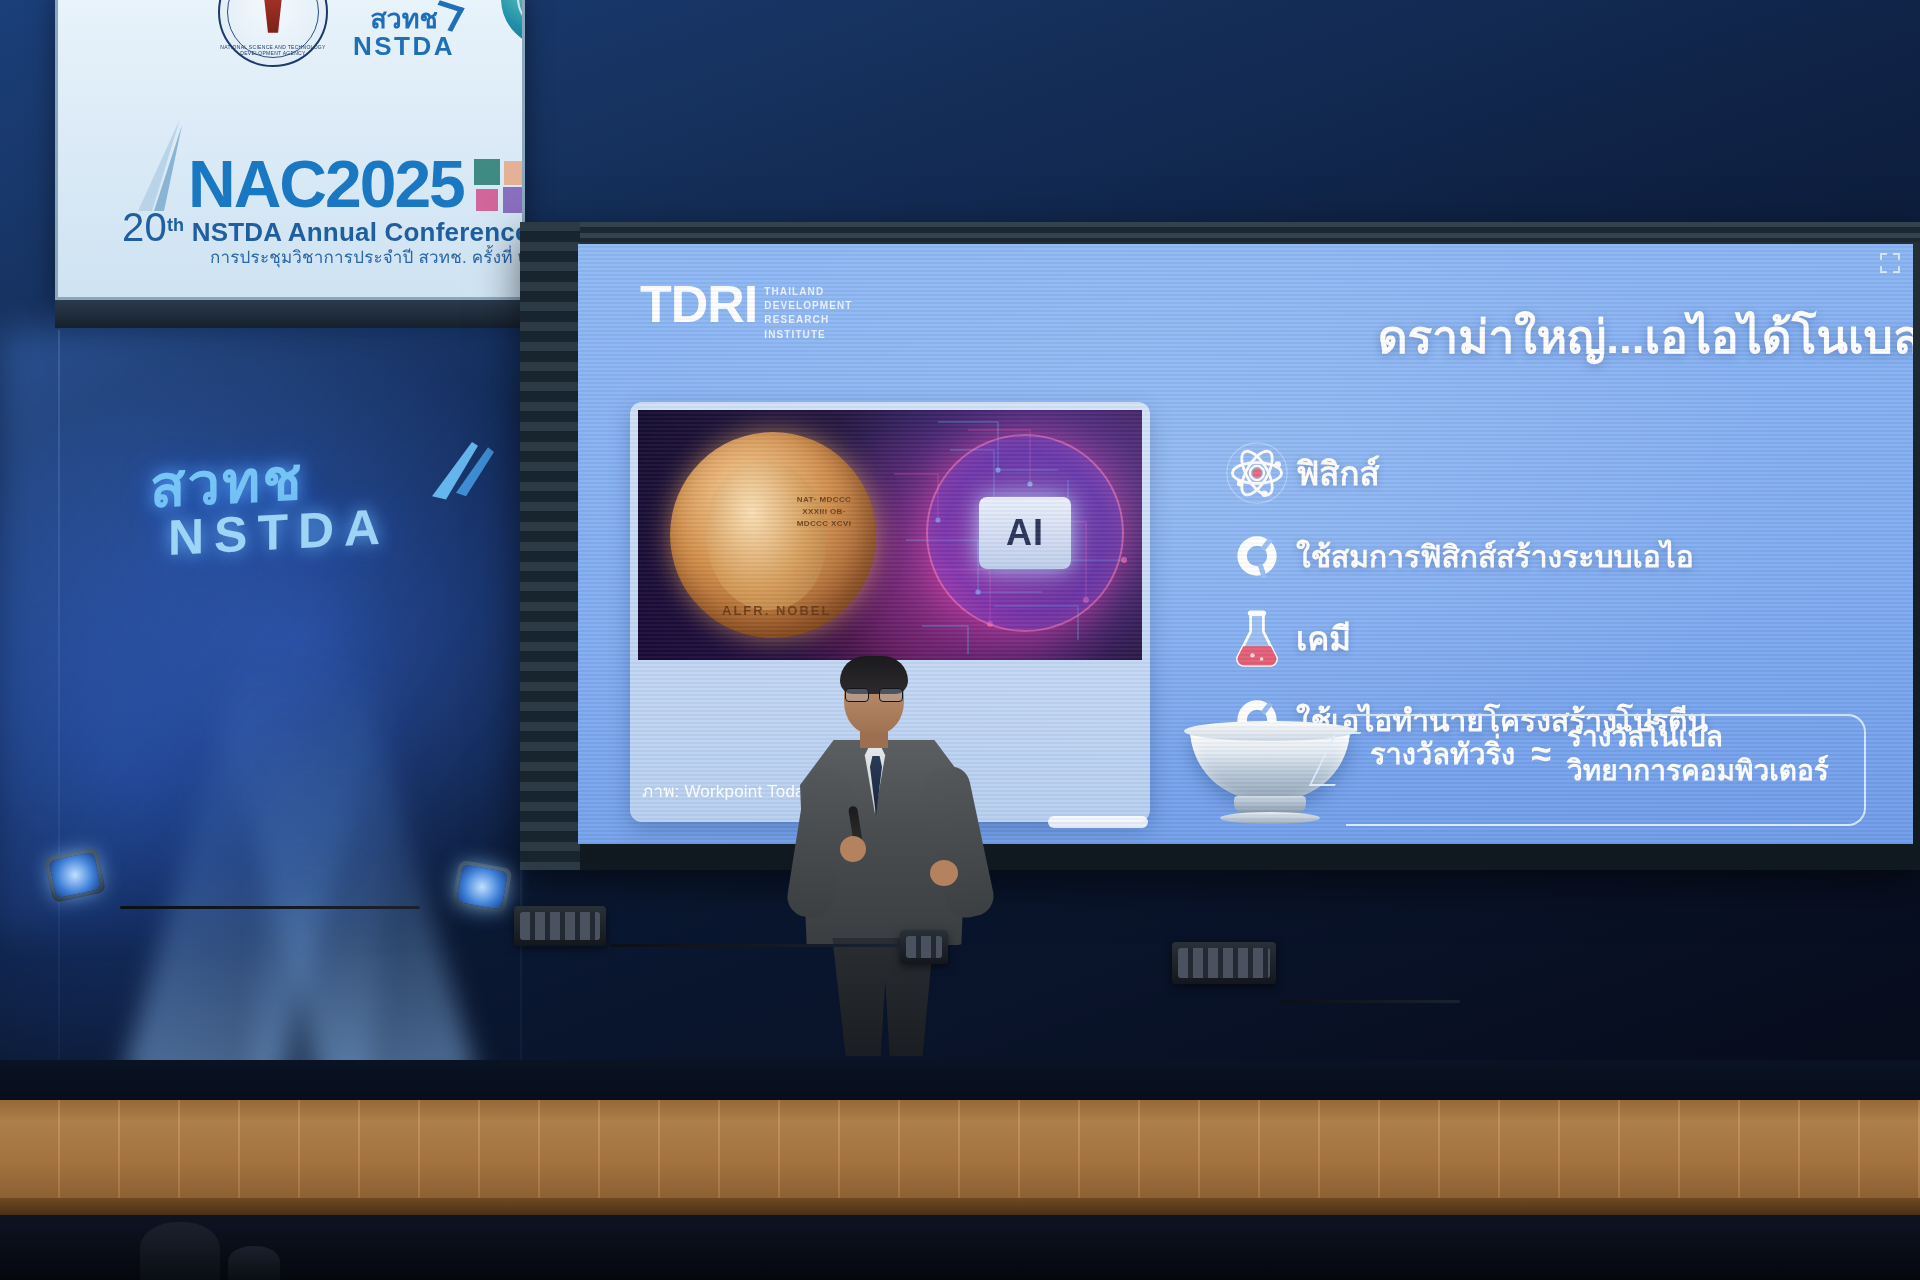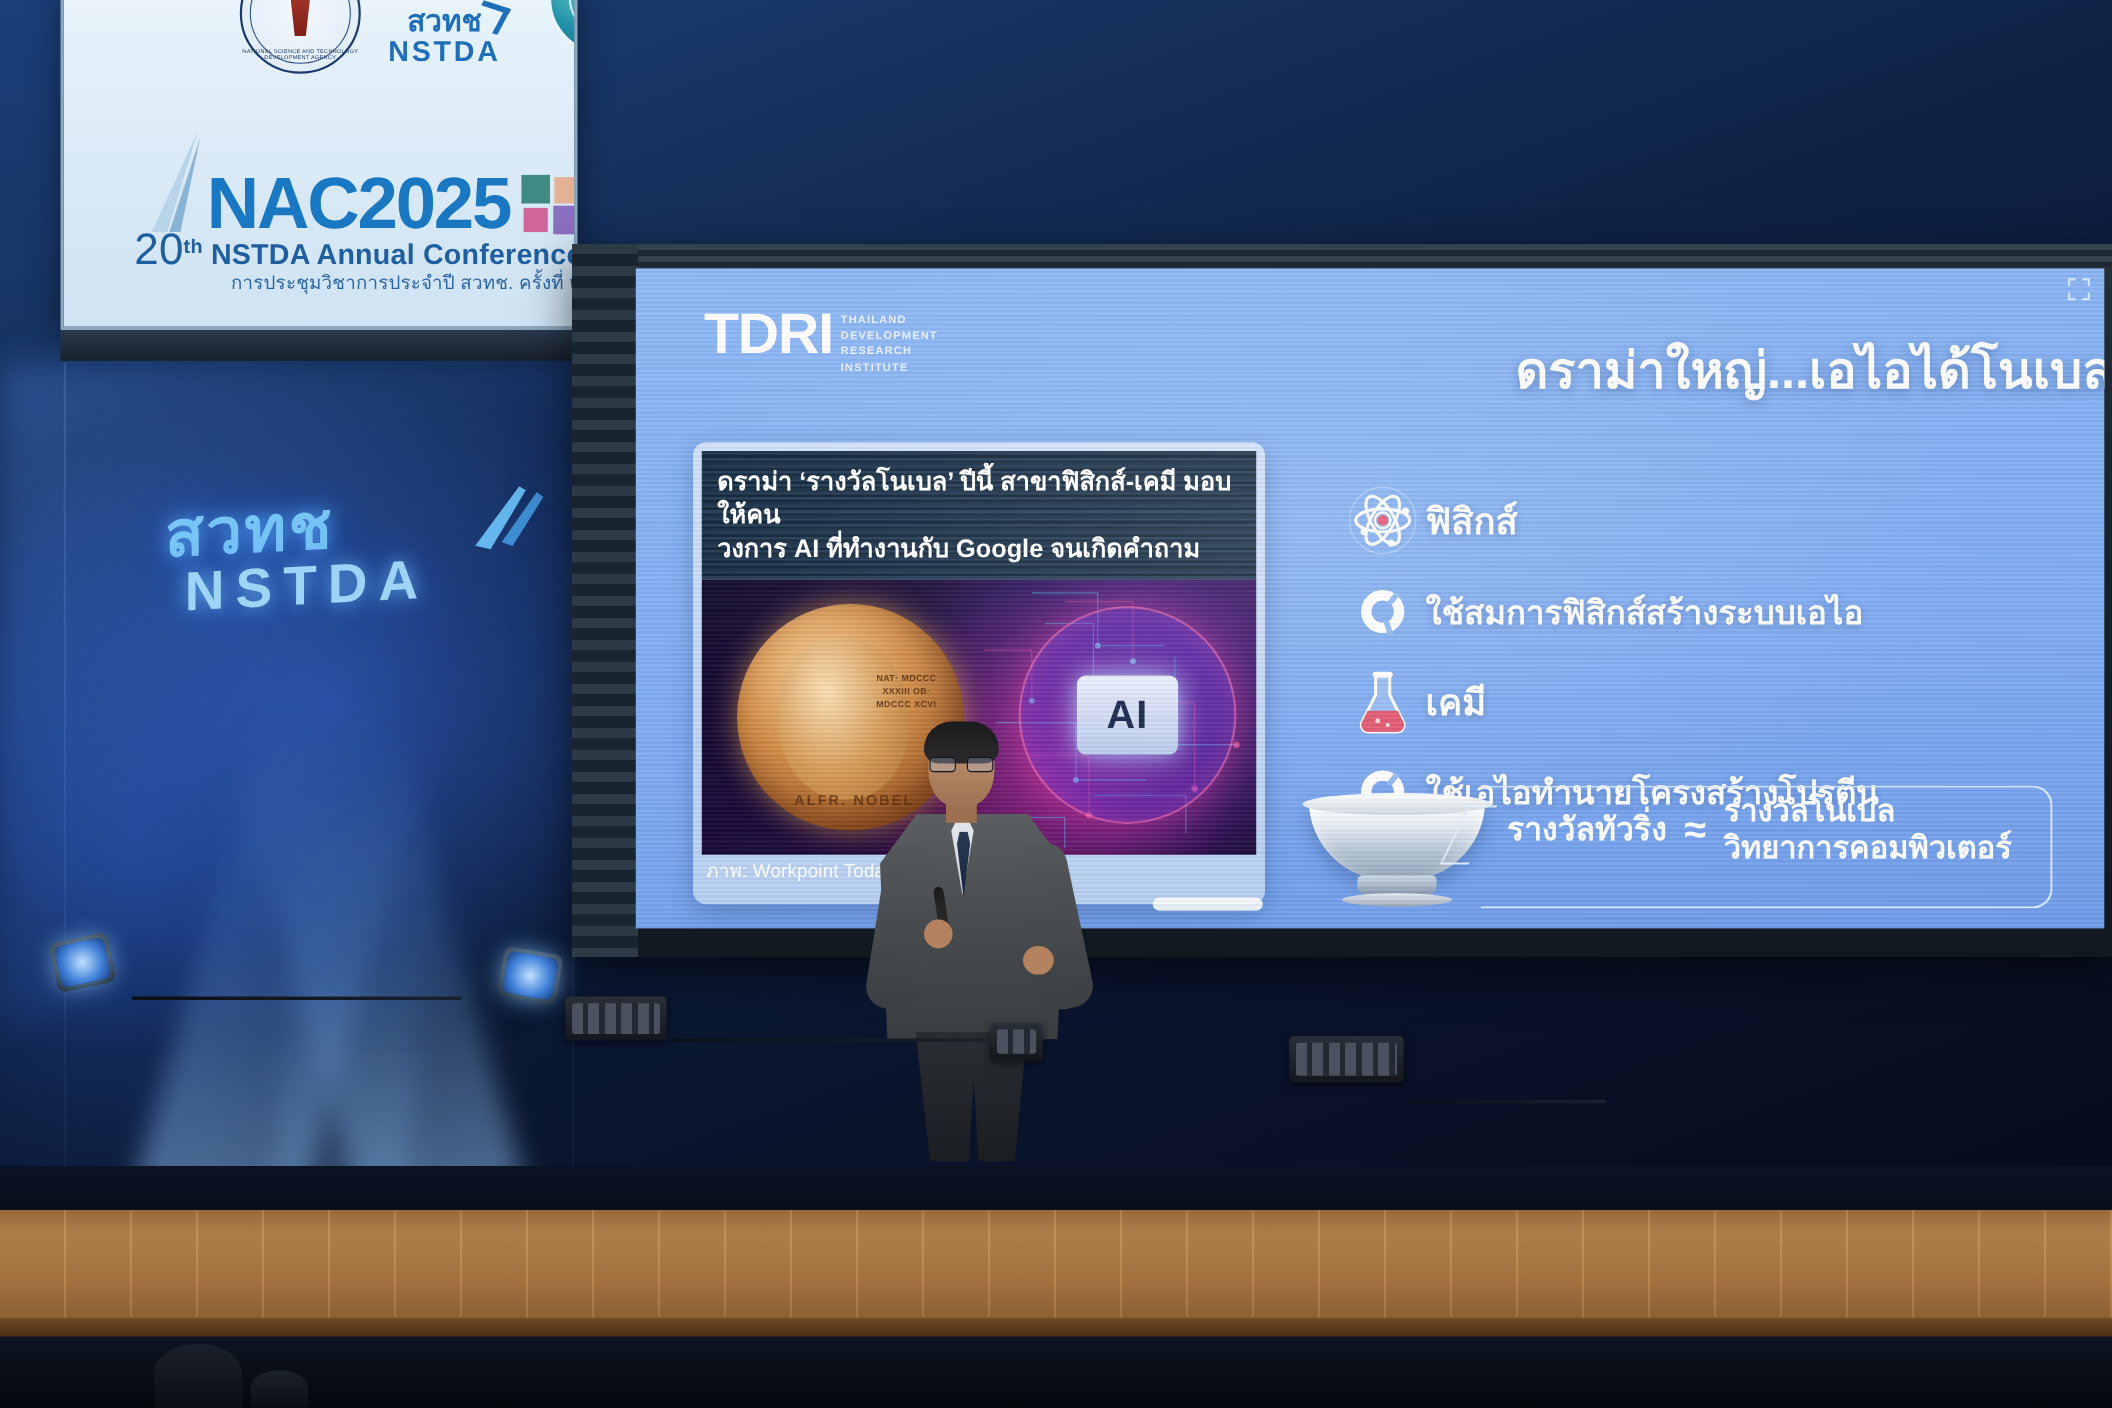--- a/index.html
+++ b/index.html
@@ -501,24 +501,20 @@
           <div>Thailand</div>
           <div>Development</div>
           <div>Research</div>
           <div>Institute</div>
         </div>
       </div>
 
       <div class="slide-title">ดราม่าใหญ่...เอไอได้โนเบล</div>
 
       <div class="news-card">
-        <div class="news-headline">
-          <span>ดราม่า ‘รางวัลโนเบล’ ปีนี้ สาขาฟิสิกส์-เคมี มอบให้คน</span>
-          <span>วงการ AI ที่ทำงานกับ Google จนเกิดคำถาม</span>
-        </div>
         <div class="news-img">
           <svg class="circuit" viewBox="0 0 504 250" preserveAspectRatio="none">
             <g stroke="#49d7ff" stroke-width="1.1" fill="none" opacity=".55">
               <path d="M300 12 H360 V60 H420"></path>
                 <path d="M312 40 H356 V96"></path>
               <path d="M268 130 H340 V182 H404"></path>
                 <path d="M430 70 V150 H486"></path>
               <path d="M356 196 H440 V230"></path>
                 <path d="M284 216 H330 V244"></path>
             </g>

